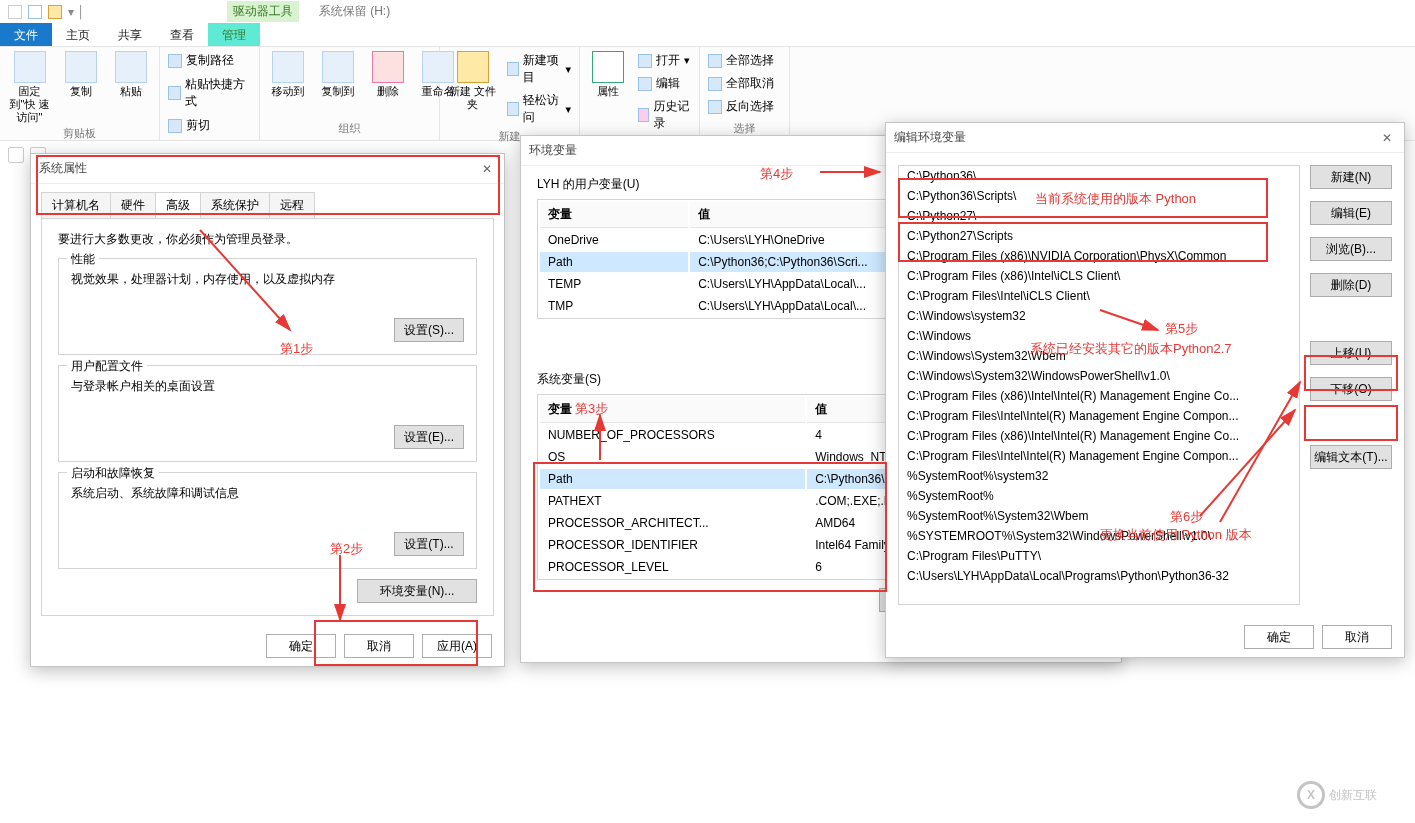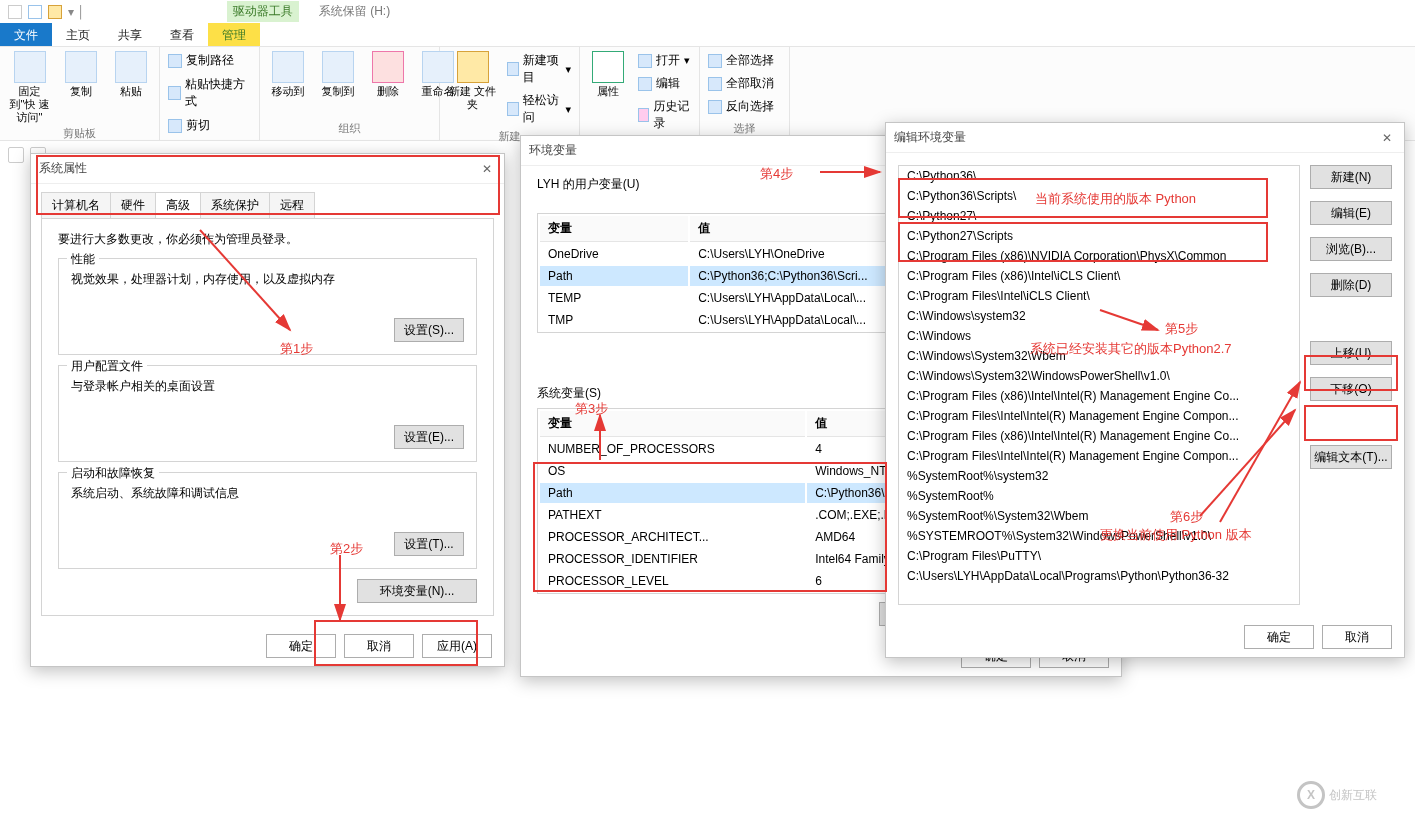--- a/index.html
+++ b/index.html
@@ -8,21 +8,21 @@
 
 .titlebar { height:23px; background:#fff; display:flex; align-items:center; padding-left:8px; gap:6px; }
 .titlebar .sq { width:14px; height:14px; display:inline-block; }
 .titlebar .fld { background:#ffe9a6; border:1px solid #d7a23a; }
 .titlebar .txt { color:#555; }
 
 
 .wintabs { height:24px; display:flex; border-bottom:1px solid #e5e5e5; }
 .wintabs .tab { padding:4px 14px; color:#222; }
 .wintabs .file { background:#1979ca; color:#fff; }
-.wintabs .drive { background:#fde047; color:#3a7a28;text-align:right; }
+.wintabs .drive { background:#5eead4; color:#3a7a28;text-align:right; }
 
 
 .ribbon { height:94px; background:#fcfcfc; border-bottom:1px solid #e5e5e5; display:flex; }
 .rgroup { border-right:1px solid #e5e5e5; padding:4px 8px; display:flex; flex-direction:column; justify-content:space-between; }
 .rgroup .icons { display:flex; gap:10px; align-items:flex-start; }
 .rbtn { display:flex; flex-direction:column; align-items:center; gap:2px; min-width:40px; }
 .rbtn .ic { width:24px; height:24px; background:#e6f0fb; border:1px solid #b8d4f0; }
 .rbtn .ic.lg { width:32px; height:32px; }
 .rbtn span { font-size:11px; text-align:center; line-height:13px; }
 .rgroup .lbl { text-align:center; color:#777; font-size:11px; margin-top:2px; }
@@ -246,21 +246,21 @@
     <button class="def">取消</button>
     <button class="def">应用(A)</button>
   </div>
 </div>
 
 <div class="dlg" id="dlg2">
   <div class="dlg-title">
     <span>环境变量</span>
   </div>
   <div class="sec">
-    <div style="margin-bottom:20px">LYH 的用户变量(U)</div>
+    <div style="margin-bottom:6px">LYH 的用户变量(U)</div>
     <table class="tbl">
       <tbody>
           <tr>
             <th>变量</th>
             <th>值</th>
           </tr>
       </tbody>
         <tbody id="uvars">
           <tr>
             <td>OneDrive</td>

